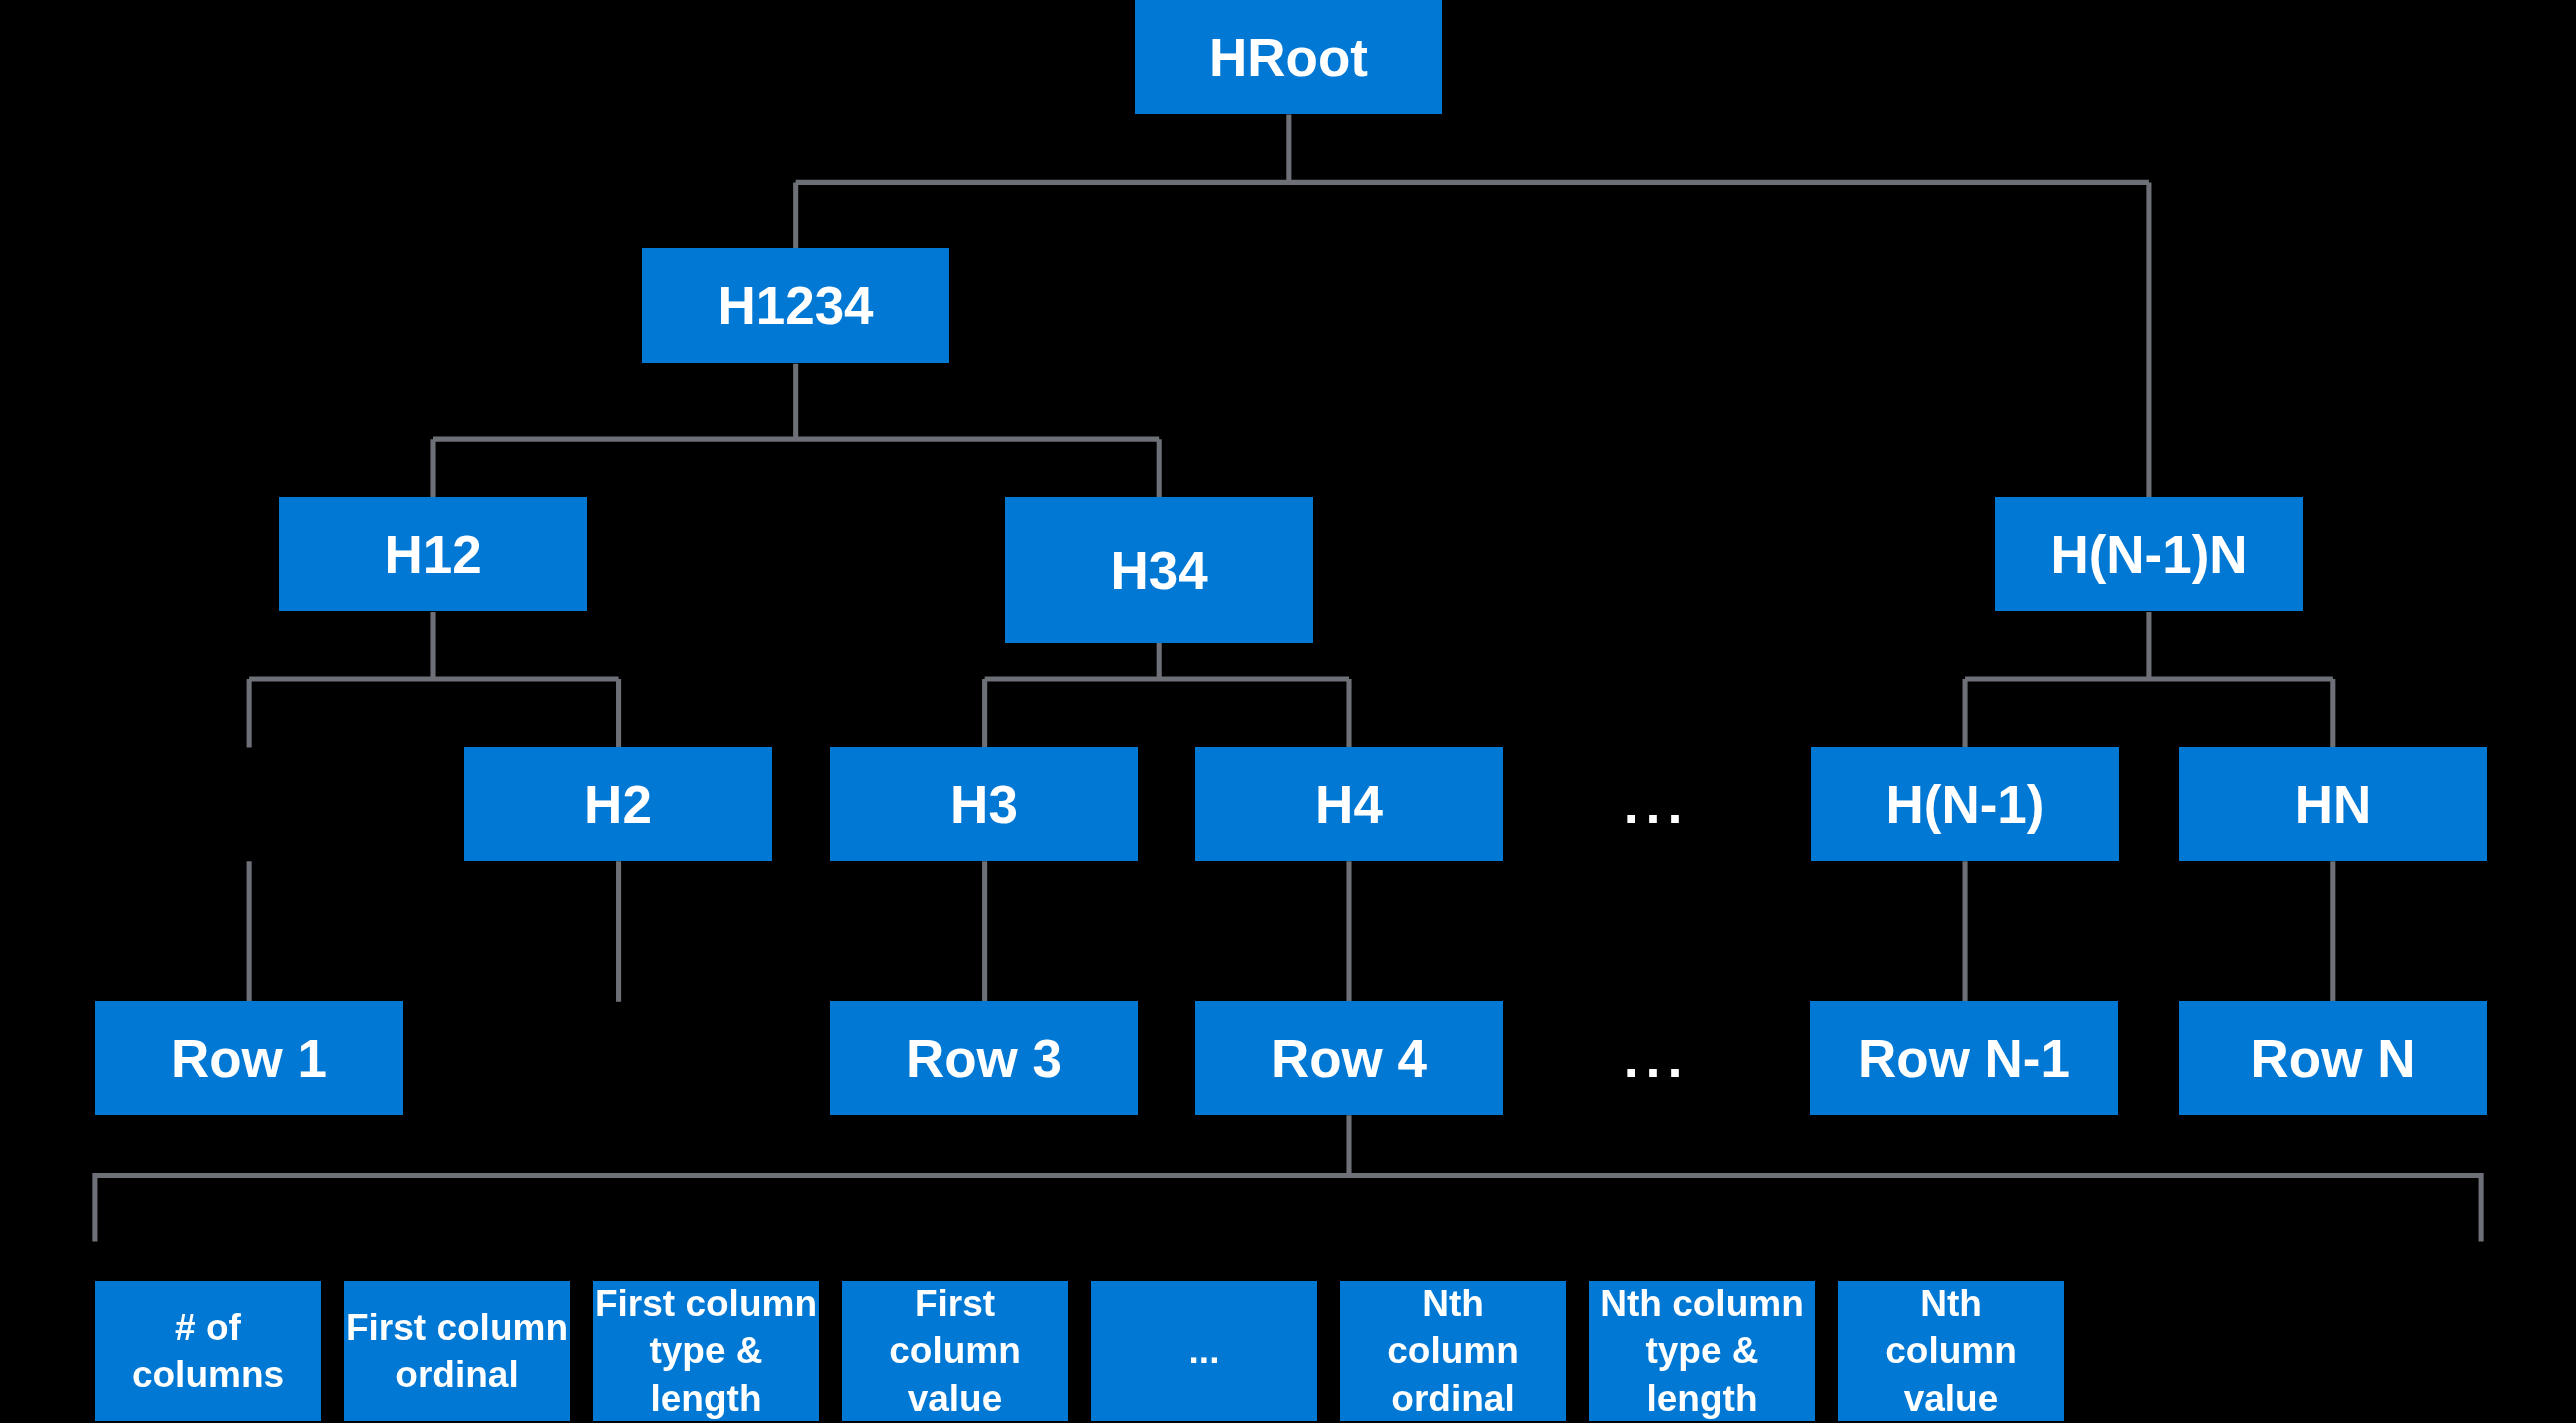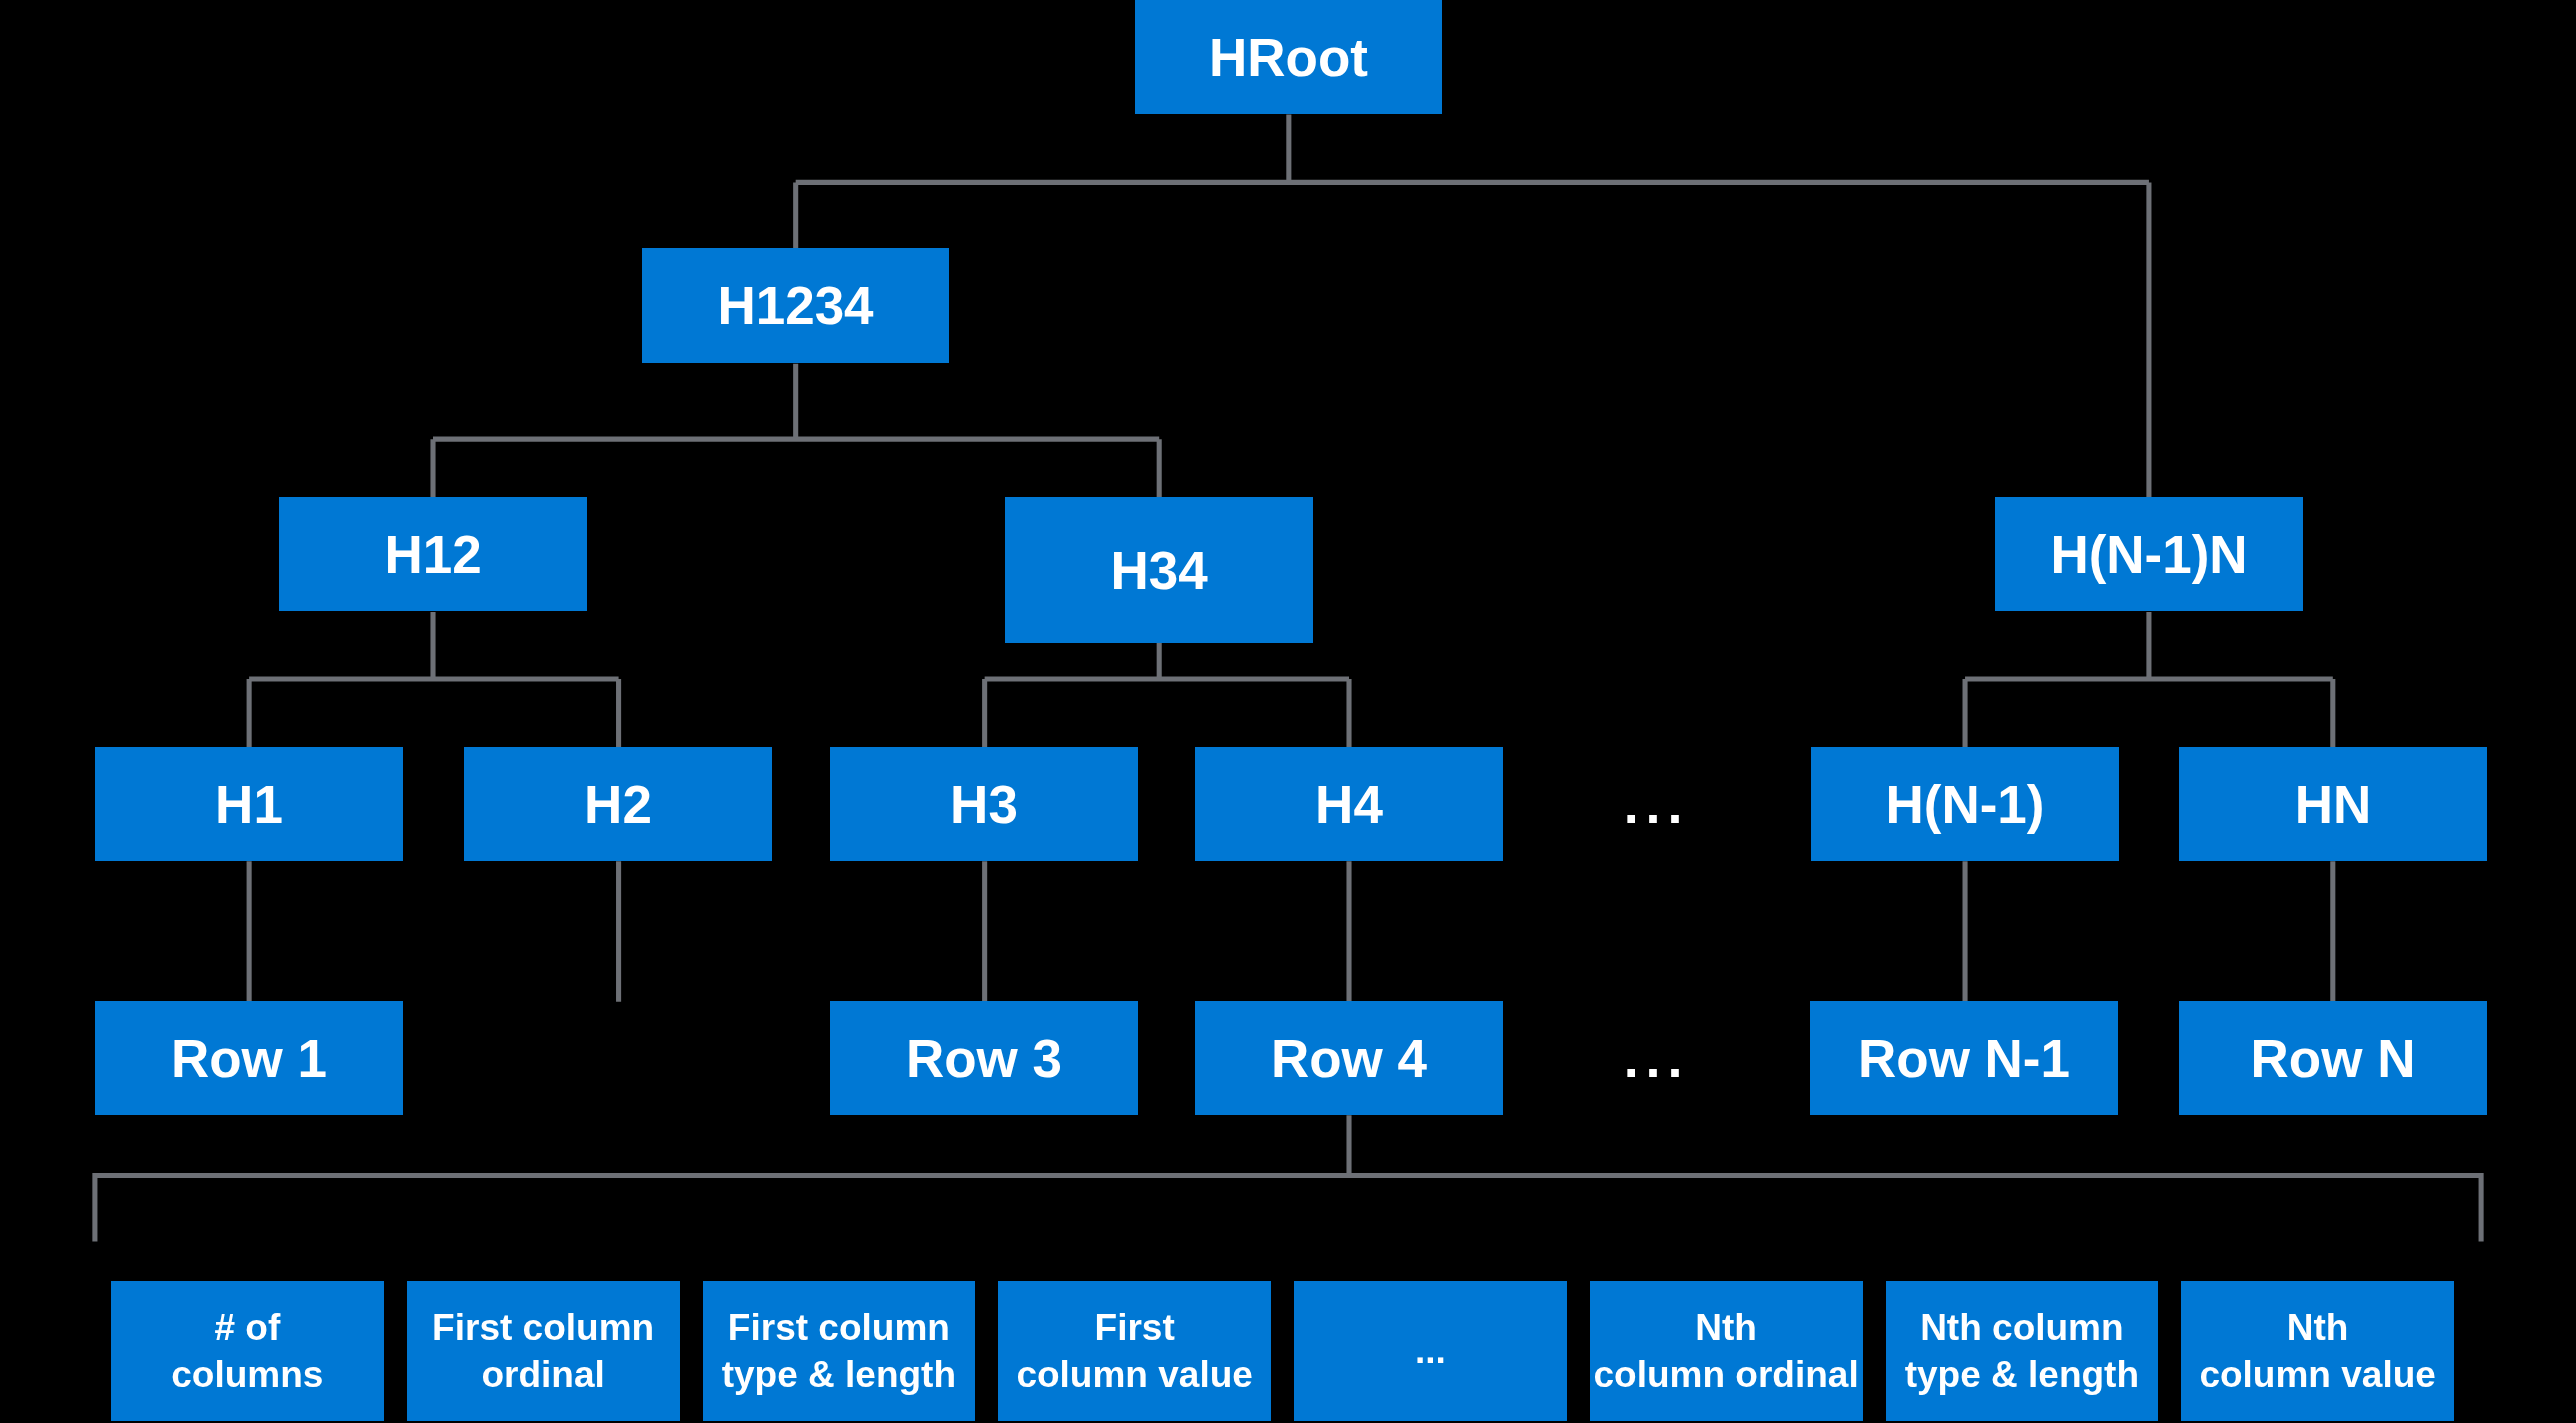--- a/index.html
+++ b/index.html
@@ -21,22 +21,22 @@
     font-size:53px;font-weight:700;
     white-space:nowrap;
   }
   .ellipsis{
     position:absolute;
     display:flex;align-items:center;justify-content:center;
     color:var(--node-text,#fff);
     font-size:54px;font-weight:700;letter-spacing:6.8px;
   }
   .bottom-row{
-    position:absolute;left:95px;top:1281px;width:2343px;height:140px;
-    display:flex;gap:23px;margin-left:16px;
+    position:absolute;left:95px;top:1281px;width:1969px;height:140px;
+    display:flex;gap:23px;
   }
   .cell{
     flex:1;
     background:var(--node-fill,#0078d4);
     color:var(--node-text,#fff);
     display:flex;flex-direction:column;align-items:center;justify-content:center;
     font-size:37px;font-weight:700;line-height:1.28;text-align:center;
   }
   .cell span{display:block;}
 </style>
@@ -51,21 +51,20 @@
   </svg>
 
   <div class="node" style="left:1135px;top:0;width:307px;height:114px">HRoot</div>
 
   <div class="node" style="left:642px;top:248px;width:307px;height:115px">H1234</div>
 
   <div class="node" style="left:279px;top:497px;width:308px;height:114px">H12</div>
   <div class="node" style="left:1005px;top:497px;width:308px;height:146px">H34</div>
   <div class="node" style="left:1995px;top:497px;width:308px;height:114px">H(N-1)N</div>
 
-  <div class="node" style="left:95px;top:747px;width:308px;height:114px">H1</div>
   <div class="node" style="left:464px;top:747px;width:308px;height:114px">H2</div>
   <div class="node" style="left:830px;top:747px;width:308px;height:114px">H3</div>
   <div class="node" style="left:1195px;top:747px;width:308px;height:114px">H4</div>
   <div class="ellipsis" style="left:1508px;top:747px;width:297px;height:114px">...</div>
   <div class="node" style="left:1811px;top:747px;width:308px;height:114px">H(N-1)</div>
   <div class="node" style="left:2179px;top:747px;width:308px;height:114px">HN</div>
 
   <div class="node" style="left:95px;top:1001px;width:308px;height:114px">Row 1</div>
   <div class="node" style="left:830px;top:1001px;width:308px;height:114px">Row 3</div>
   <div class="node" style="left:1195px;top:1001px;width:308px;height:114px">Row 4</div>

